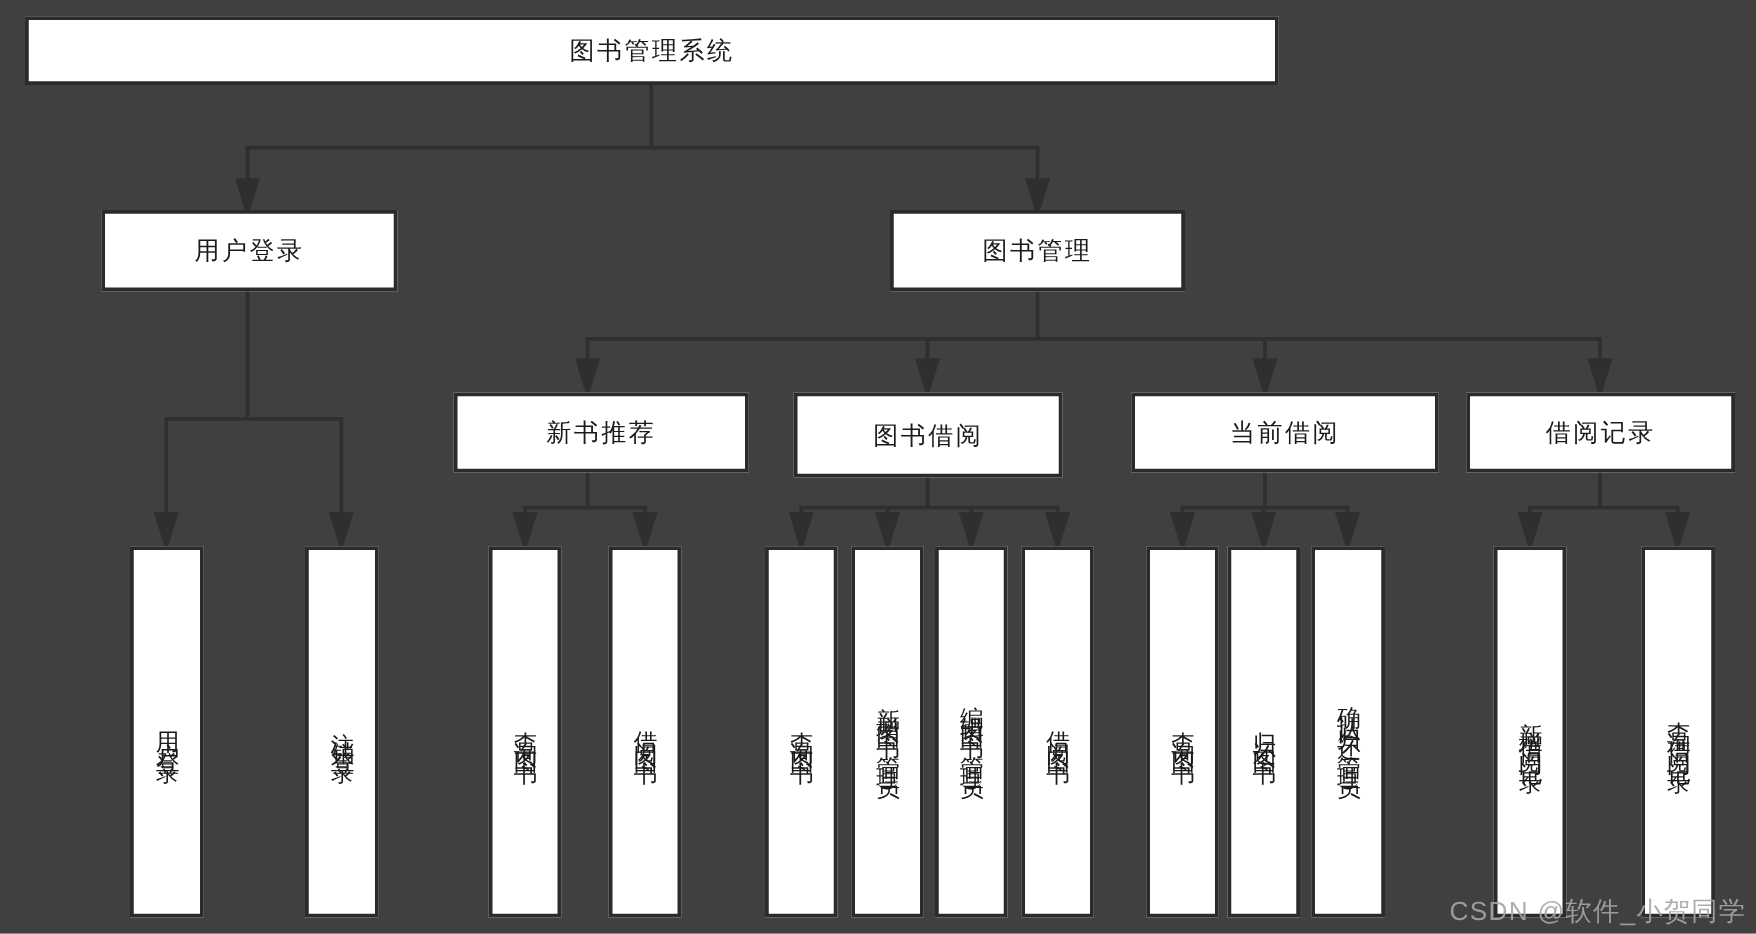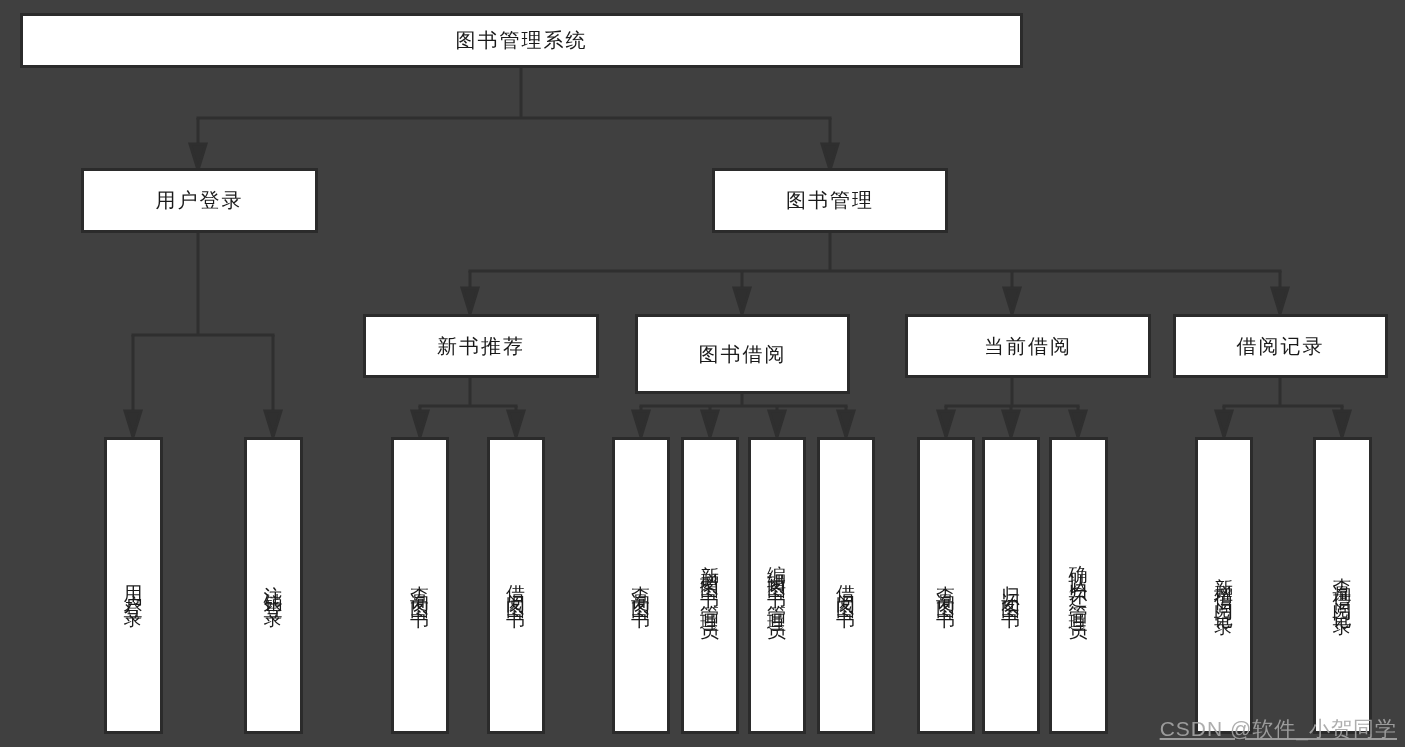--- a/index.html
+++ b/index.html
@@ -46,21 +46,20 @@
     white-space: nowrap;
   }
   #watermark {
     position: absolute;
     right: 8px;
     bottom: 4px;
     font-size: 21px;
     color: rgba(165, 165, 165, 0.9);
     letter-spacing: 1px;
     white-space: nowrap;
-    text-decoration: underline;
   }
 </style>
 </head>
 <body>
 
 <div id="canvas">
 
   <svg id="connectors" viewBox="0 0 1405 747" xmlns="http://www.w3.org/2000/svg">
     <g stroke="#2f2f2f" stroke-width="3" fill="none" stroke-linecap="square">
       <path d="M521 68 V118 M198 118 H830"></path>
@@ -120,21 +119,21 @@
   <div class="node h" style="left:81px; top:168px; width:237px; height:65px;">
     <span>用户登录</span>
   </div>
   <div class="node h" style="left:712px; top:168px; width:236px; height:65px;">
     <span>图书管理</span>
   </div>
 
   <div class="node h" style="left:363px; top:314px; width:236px; height:64px;">
     <span>新书推荐</span>
   </div>
-  <div class="node h" style="left:635px; top:314px; width:215px; height:80px;">
+  <div class="node h" style="left:635px; top:314px; width:215px; height:68px;">
     <span>图书借阅</span>
   </div>
   <div class="node h" style="left:905px; top:314px; width:246px; height:64px;">
     <span>当前借阅</span>
   </div>
   <div class="node h" style="left:1173px; top:314px; width:215px; height:64px;">
     <span>借阅记录</span>
   </div>
 
   <div class="node v" style="left:104px; top:437px; width:59px; height:297px;">

